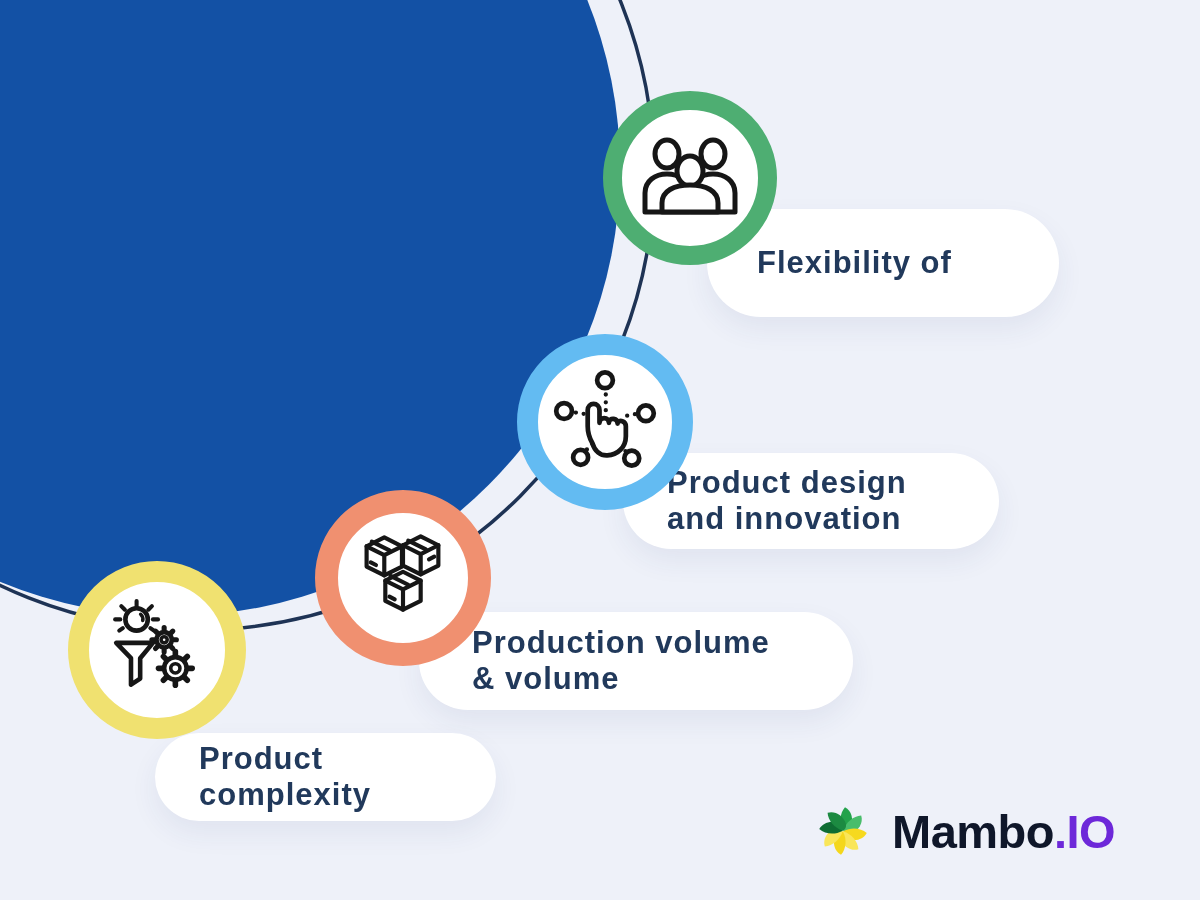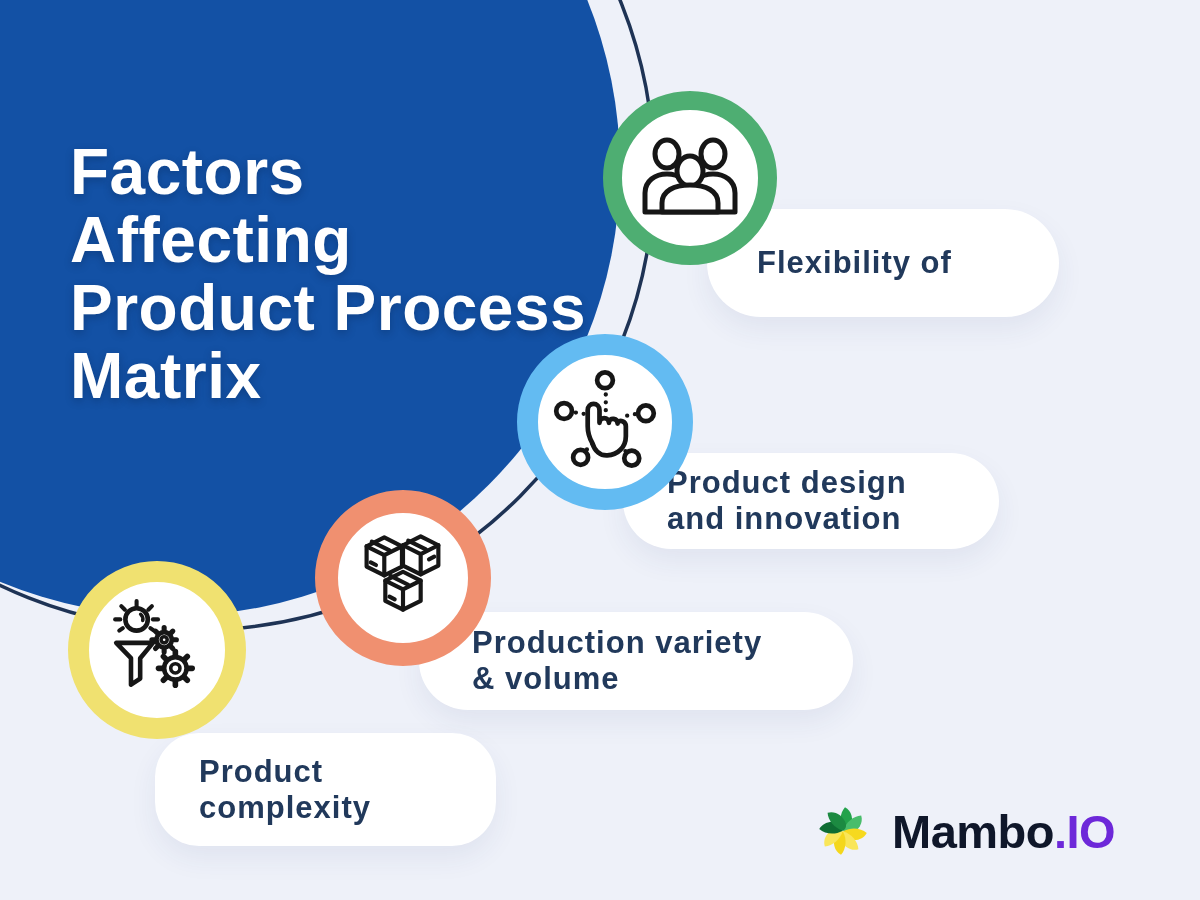--- a/index.html
+++ b/index.html
@@ -16,21 +16,21 @@
   }
   .pill{
     position:absolute;background:#FFFFFF;
     display:flex;flex-direction:column;justify-content:center;
     color:#21395B;font-weight:700;font-size:31px;line-height:36px;
     letter-spacing:1px;box-shadow:0 12px 28px rgba(40,60,110,.07);
   }
   .pill-0{left:707px;top:209px;width:302px;height:108px;border-radius:54px;padding-left:50px;}
   .pill-1{left:623px;top:453px;width:332px;height:96px;border-radius:57px;padding-left:44px;}
   .pill-2{left:419px;top:612px;width:381px;height:98px;border-radius:49px;padding-left:53px;}
-  .pill-3{left:155px;top:733px;width:297px;height:113px;border-radius:44px;padding-left:44px;}
+  .pill-3{left:155px;top:733px;width:297px;height:88px;border-radius:44px;padding-left:44px;}
   .badge{
     position:absolute;background:#FFFFFF;border-radius:50%;
     box-sizing:border-box;display:flex;align-items:center;justify-content:center;
   }
   .b-green {left:603px;top:91px; width:174px;height:174px;border:19px solid #4EAE72;}
   .b-blue  {left:517px;top:334px;width:176px;height:176px;border:21px solid #63BBF2;}
   .b-orange{left:315px;top:490px;width:176px;height:176px;border:23px solid #F09070;}
   .b-yellow{left:68px; top:561px;width:178px;height:178px;border:21px solid #F0E170;}
   .logo{
     position:absolute;left:810px;top:798px;display:flex;align-items:center;
@@ -42,36 +42,30 @@
 </head>
 <body>
 
 <div class="canvas">
 
   <svg class="bg" width="1200" height="900" viewBox="0 0 1200 900">
     <circle cx="197" cy="173" r="457" fill="none" stroke="#1E3355" stroke-width="3.5"></circle>
     <circle cx="172" cy="168" r="448" fill="#1351A5"></circle>
   </svg>
 
-  <div class="title">
-    <div>Factors</div>
-    <div>Affecting</div>
-    <div>Product Process</div>
-    <div>Matrix</div>
-  </div>
 
   <div class="pill pill-0">
     <span>Flexibility of</span>
   </div>
   <div class="pill pill-1">
     <span>Product design</span>
     <span>and innovation</span>
   </div>
   <div class="pill pill-2">
-    <span>Production variety</span>
+    <span>Production volume</span>
     <span>&amp; volume</span>
   </div>
   <div class="pill pill-3">
     <span>Product</span>
     <span>complexity</span>
   </div>
 
   <div class="badge b-green">
     <svg width="100" height="100" viewBox="0 0 100 100">
       <g fill="#fff" stroke="#161616" stroke-width="5" stroke-linejoin="round" stroke-linecap="round">

